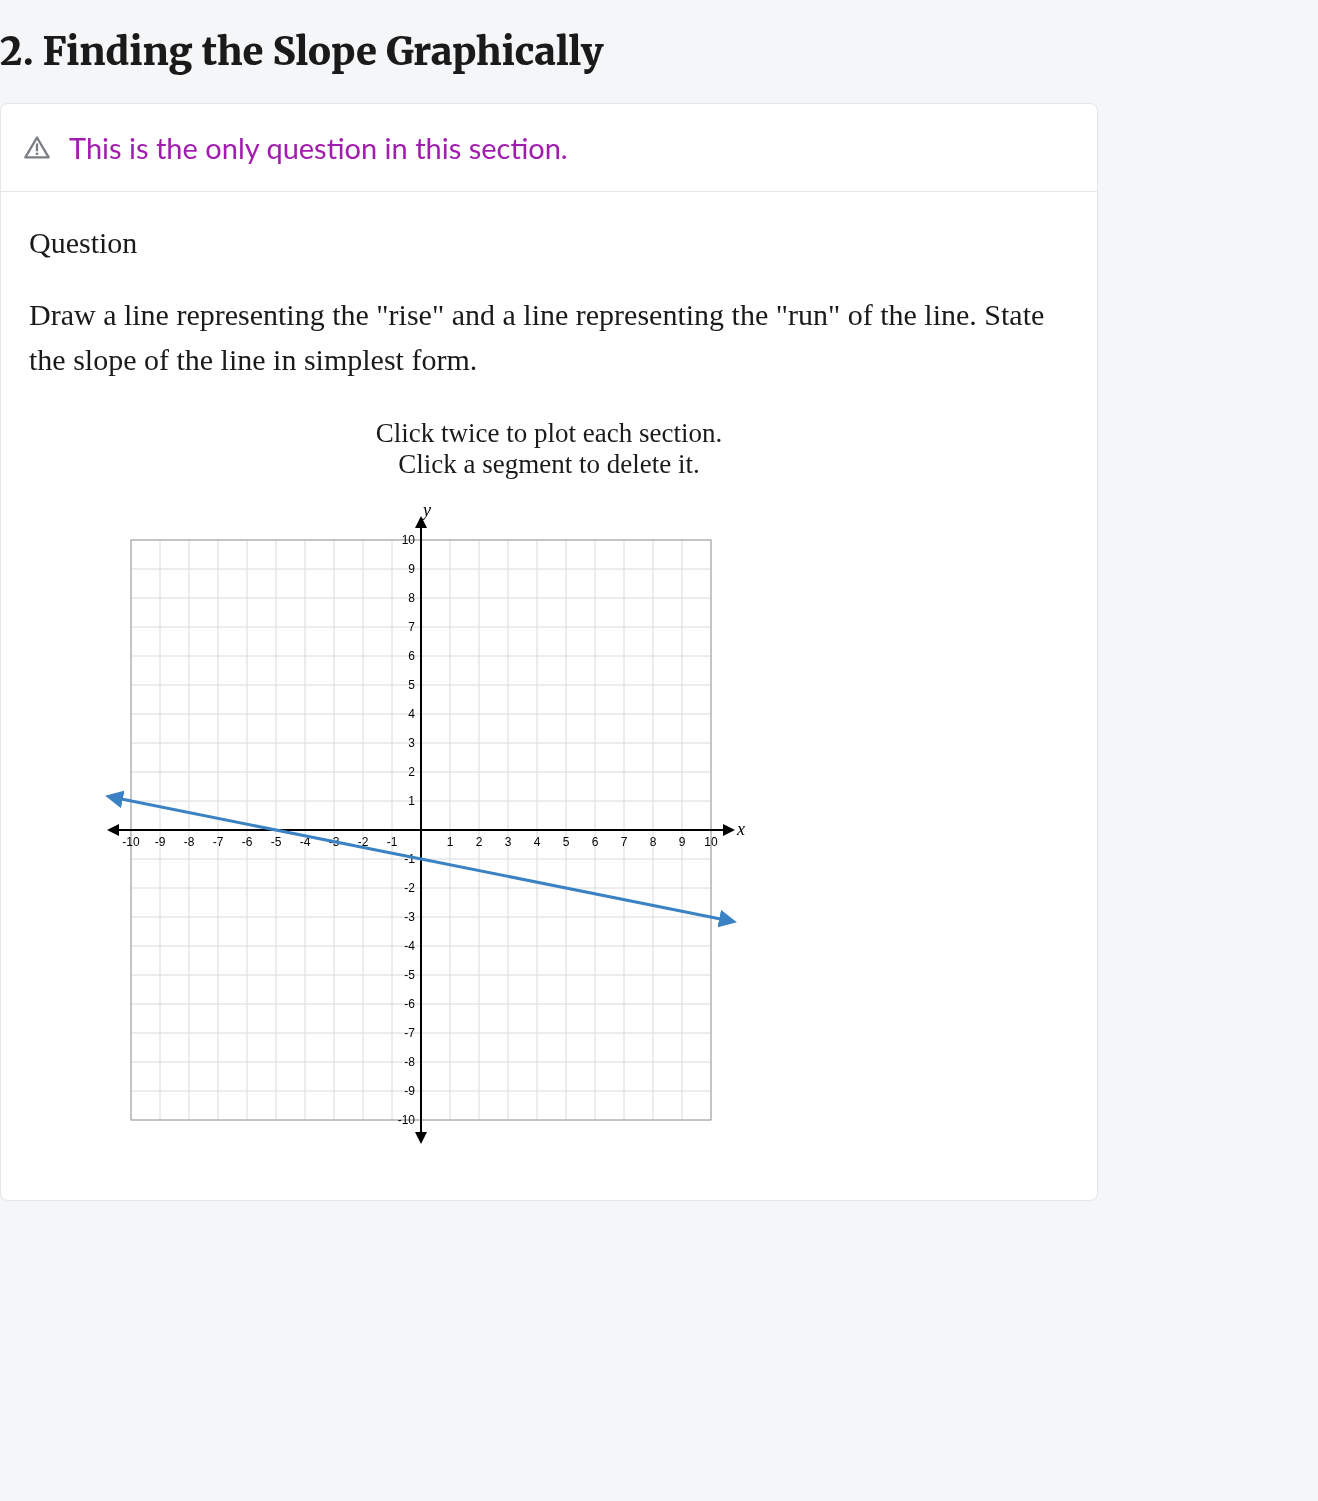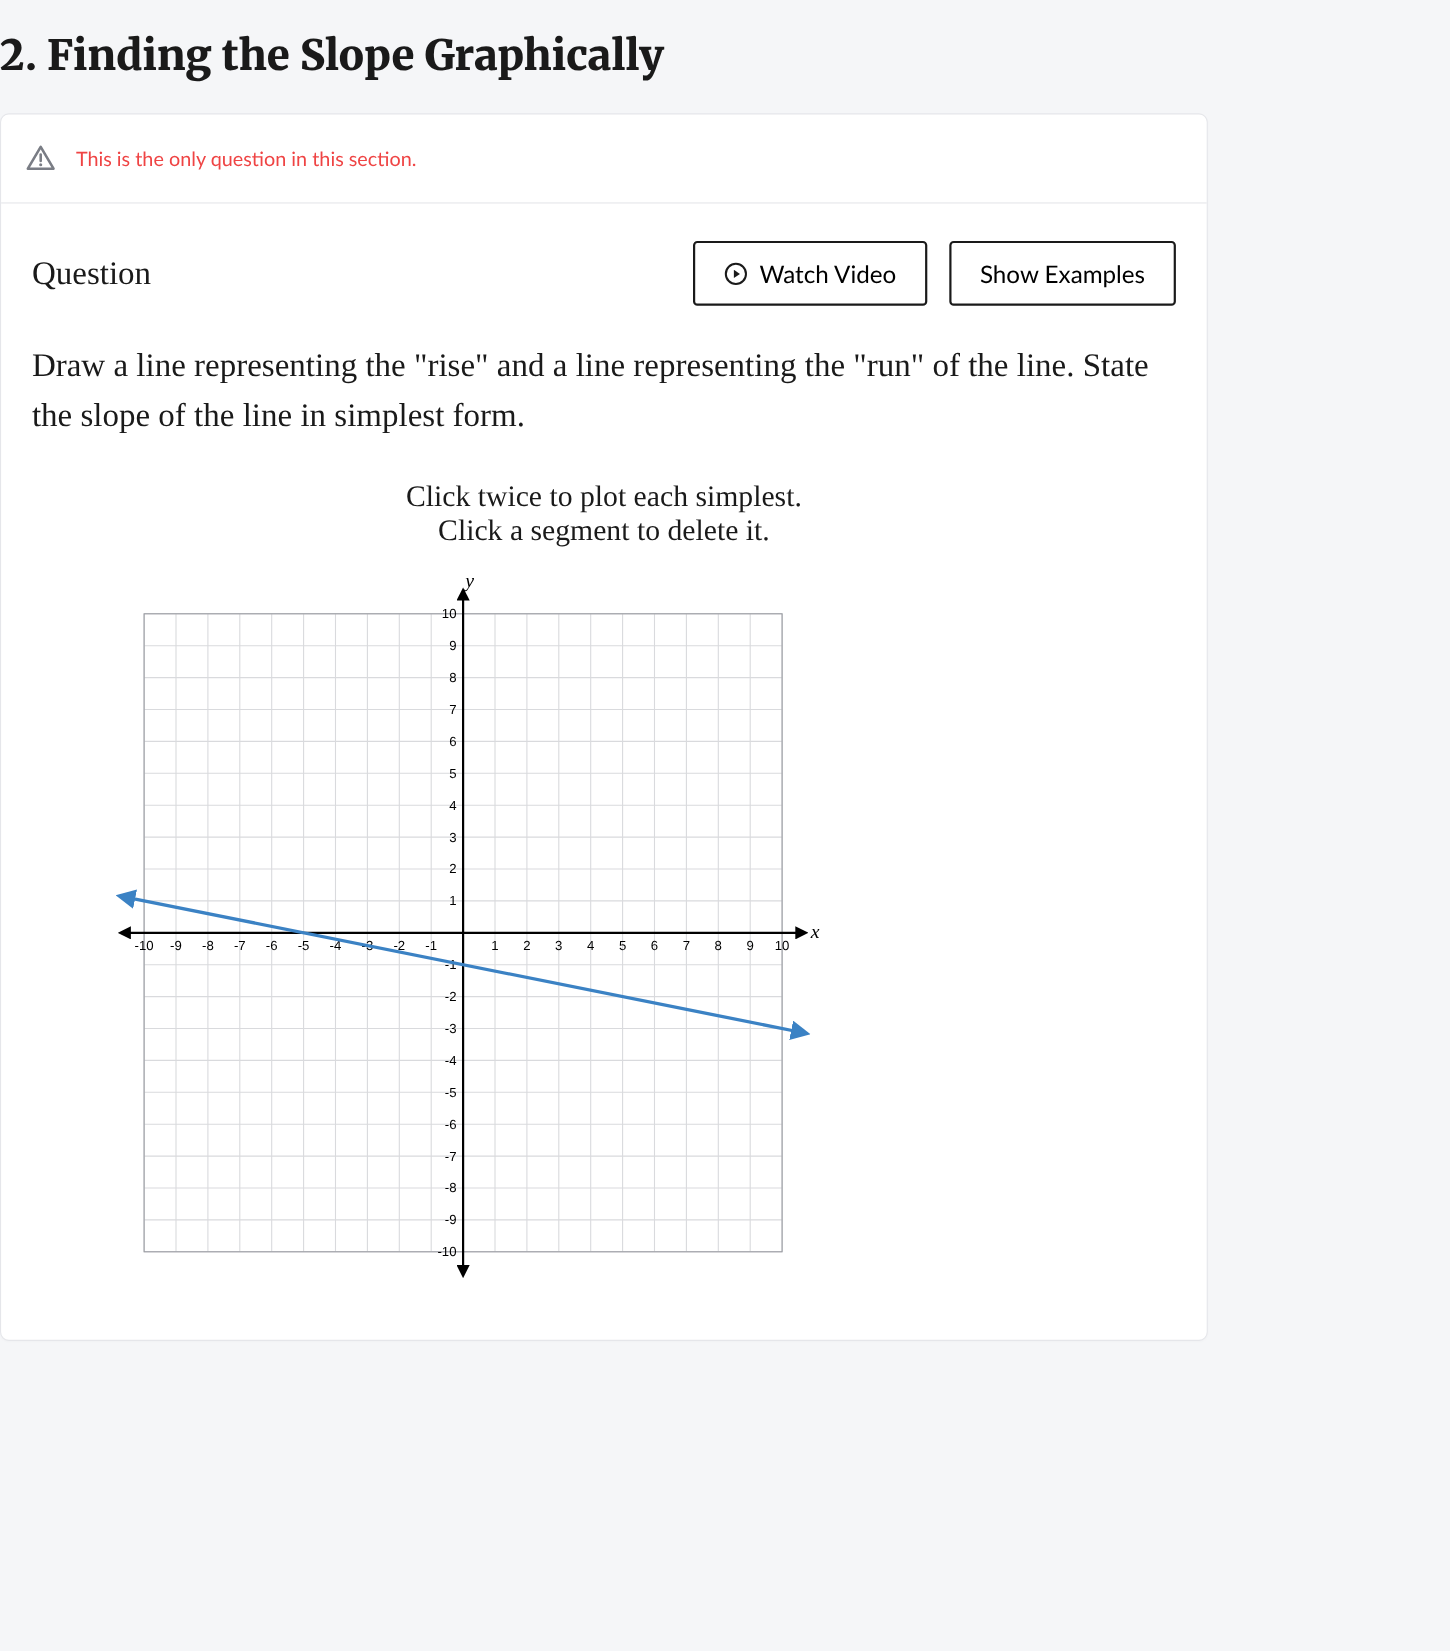--- a/index.html
+++ b/index.html
@@ -2,21 +2,21 @@
 <html><head>
 <meta charset="utf-8">
 <style>
   html,body{margin:0;padding:0;background:#f5f6f8;font-family:"Lato","Helvetica Neue",Arial,sans-serif;color:#1a1a1a}
   .page{width:1116px;min-height:1501px;background:#f5f6f8;box-sizing:border-box;padding:0}
   .title-wrap{padding:28px 0 28px 0}
   h1.page-title{font-family:"Merriweather",Georgia,serif;font-weight:900;font-size:38px;margin:0 0 0 0;padding-left:0}
   .card{background:#fff;border:1px solid #e5e6ea;border-radius:8px;margin:0 18px 0 0;box-shadow:0 1px 2px rgba(0,0,0,.02)}
   .notice{display:flex;align-items:center;gap:18px;padding:26px 22px;border-bottom:1px solid #e5e6ea}
   .notice svg{flex:none}
-  .notice-text{font-size:18px;color:#ef4444}
+  .notice-text{font-size:29px;color:#a21caf}
   .qrow{display:flex;align-items:center;justify-content:space-between;padding:34px 28px 10px 28px}
   .qlabel{font-family:Georgia,serif;font-weight:400;font-size:30px}
   .btnrow{display:flex;gap:20px}
   .btn{display:flex;align-items:center;gap:10px;border:2px solid #1a1a1a;background:#fff;border-radius:4px;font-size:22px;padding:14px 26px;cursor:pointer;font-family:inherit}
   .btn svg{flex:none}
   .prompt{font-family:Georgia,serif;font-size:30px;line-height:1.5;padding:22px 28px 10px 28px}
   .hint{font-family:Georgia,serif;font-size:27px;text-align:center;padding:26px 0 10px 0}
   .chart-wrap{display:flex;justify-content:flex-start;padding:10px 0 40px 90px}
   svg.chart{display:block}
   .axis-label{font-family:Georgia,serif;font-style:italic;font-size:18px}
@@ -36,38 +36,26 @@
     <svg width="28" height="28" viewBox="0 0 24 24">
       <path d="M12 3 L22 20 L2 20 Z" fill="none" stroke="#7a7d85" stroke-width="2" stroke-linejoin="round"></path>
       <line x1="12" y1="9" x2="12" y2="14" stroke="#7a7d85" stroke-width="2" stroke-linecap="round"></line>
       <circle cx="12" cy="17" r="1.2" fill="#7a7d85"></circle>
     </svg>
     <span class="notice-text">This is the only question in this section.</span>
   </div>
 
   <div class="qrow">
     <div class="qlabel">Question</div>
-    <div class="btnrow">
-      <button class="btn">
-        <svg width="22" height="22" viewBox="0 0 24 24">
-          <circle cx="12" cy="12" r="10" fill="none" stroke="#1a1a1a" stroke-width="2"></circle>
-          <path d="M10 8 L16 12 L10 16 Z" fill="#1a1a1a"></path>
-        </svg>
-        <span>Watch Video</span>
-      </button>
-      <button class="btn">
-        <span>Show Examples</span>
-      </button>
-    </div>
   </div>
 
   <div class="prompt">Draw a line representing the "rise" and a line representing the "run" of the line. State the slope of the line in simplest form.</div>
 
   <div class="hint">
-    <div>Click twice to plot each simplest.</div>
+    <div>Click twice to plot each section.</div>
     <div>Click a segment to delete it.</div>
   </div>
 
   <div class="chart-wrap">
     <svg class="chart" id="chart-svg" width="660" height="660" viewBox="0 0 660 660">
           <defs>
             <marker id="arrBlack" viewBox="0 0 10 10" refX="5" refY="5" markerWidth="6" markerHeight="6" orient="auto-start-reverse">
               <path d="M0 0 L10 5 L0 10 Z" fill="#000"></path>
             </marker>
             <marker id="arrBlue" viewBox="0 0 10 10" refX="5" refY="5" markerWidth="6" markerHeight="6" orient="auto-start-reverse">

